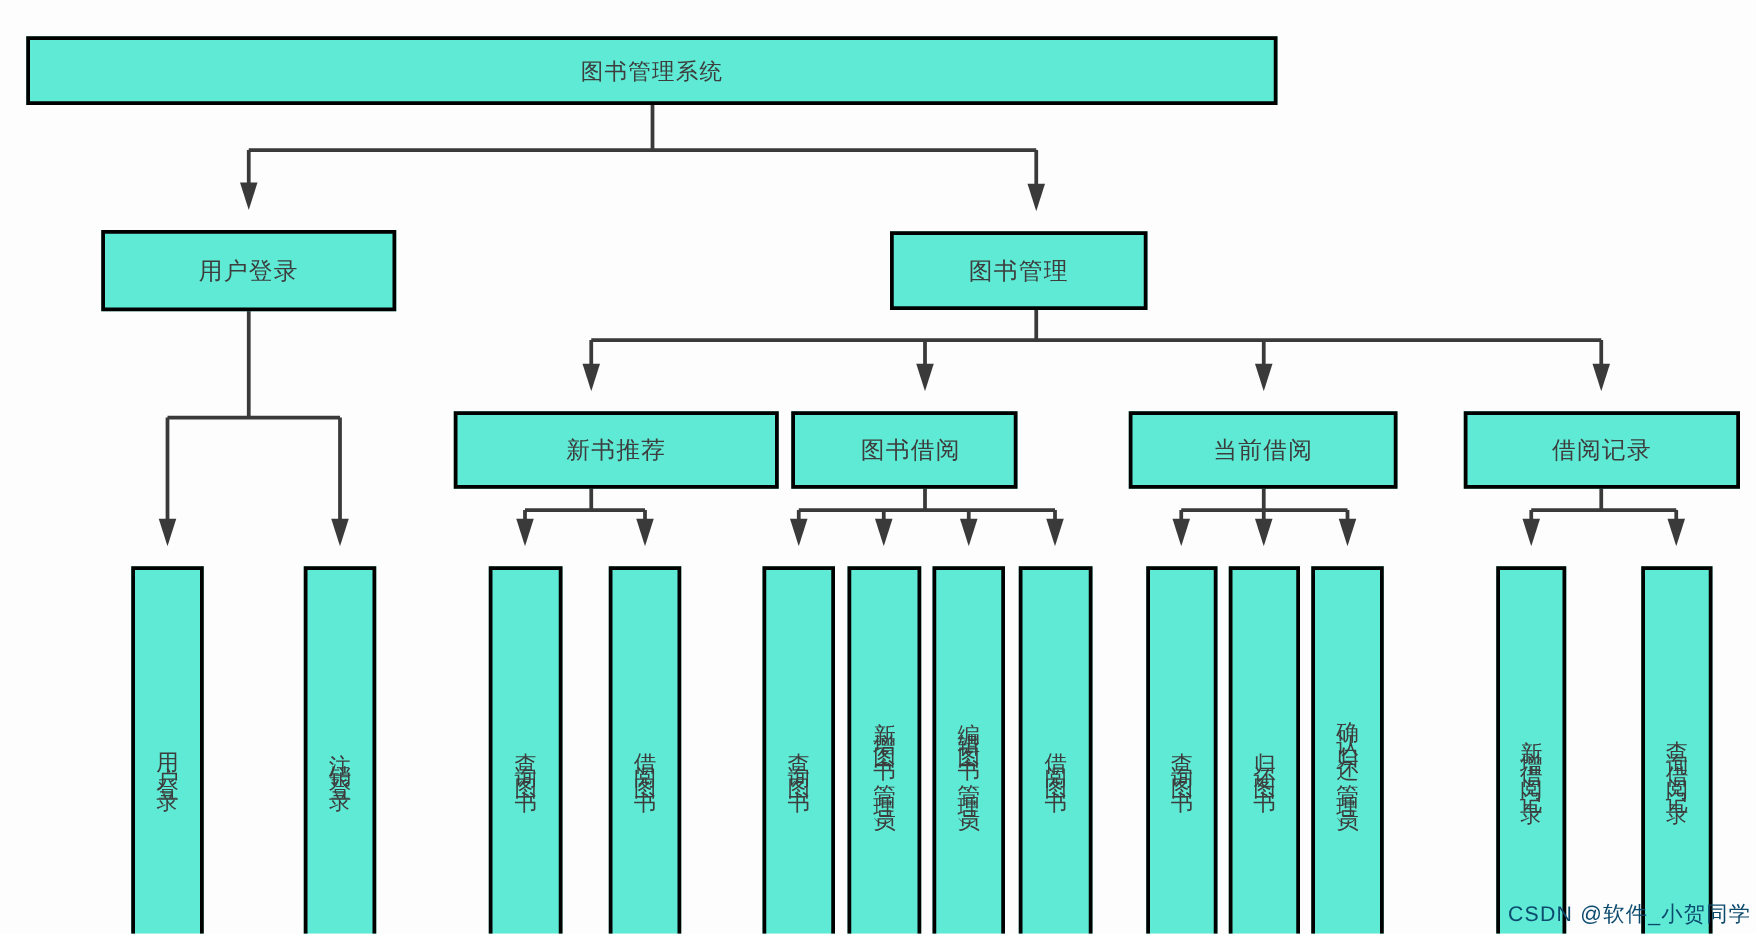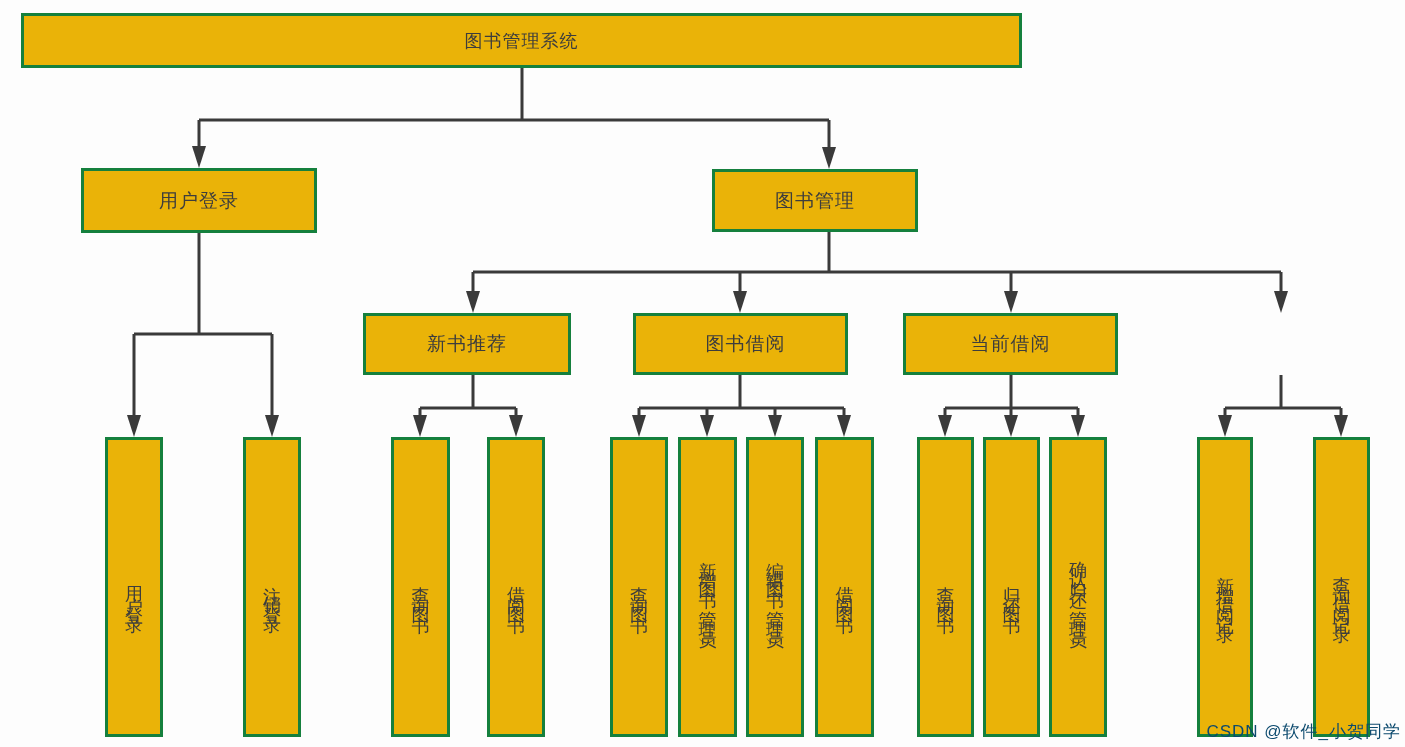--- a/index.html
+++ b/index.html
@@ -7,45 +7,46 @@
     position:relative;
     width:1405px;height:747px;
     background:#fdfdfd;
     font-family:"Liberation Sans","DejaVu Sans",sans-serif;
     overflow:hidden;
   }
   #wires{position:absolute;left:0;top:0;width:1405px;height:747px;}
   .node{
     position:absolute;
     box-sizing:border-box;
-    border:3px solid #15803d;
-    background:#eab308;
+    border:3px solid #000000;
+    background:#5eead4;
     display:flex;align-items:center;justify-content:center;
     color:#3d3d3d;
     font-size:19px;
     letter-spacing:1px;
+    margin-top:16px;
   }
   .leaf{
     top:437px;height:300px;
   }
   .leaf .vtext{
     writing-mode:vertical-rl;
     text-orientation:mixed;
     font-size:18px;
     letter-spacing:10px;
     line-height:1;
     color:#3d3d3d;
     margin-bottom:-10px;
   }
   
   .n-root {left:21px;  top:13px;  width:1001px;height:55px;font-size:18px;}
   .n-b0   {left:81px;  top:168px; width:236px; height:65px;}
   .n-b1   {left:712px; top:169px; width:206px; height:63px;}
-  .n-m0   {left:363px; top:313px; width:208px; height:62px;}
-  .n-m1   {left:633px; top:313px; width:215px; height:62px;padding-left:10px;}
+  .n-m0   {left:363px; top:313px; width:260px; height:62px;}
+  .n-m1   {left:633px; top:313px; width:181px; height:62px;padding-left:10px;}
   .n-m2   {left:903px; top:313px; width:215px; height:62px;}
   .n-m3   {left:1171px;top:313px; width:221px; height:62px;}
   
   .l-a0{left:105px;width:58px;}
   .l-a1{left:243px;width:58px;}
   .l-b0{left:391px;width:59px;}
   .l-b1{left:487px;width:58px;}
   .l-c0{left:610px;width:58px;}
   .l-c1{left:678px;width:59px;}
   .l-c2{left:746px;width:58px;}
@@ -128,20 +129,23 @@
 
   <div class="node n-m0">
     <span>新书推荐</span>
   </div>
   <div class="node n-m1">
     <span>图书借阅</span>
   </div>
   <div class="node n-m2">
     <span>当前借阅</span>
   </div>
+  <div class="node n-m3">
+    <span>借阅记录</span>
+  </div>
 
   <div class="node leaf l-a0">
     <span class="vtext">用户登录</span>
   </div>
   <div class="node leaf l-a1">
     <span class="vtext">注销登录</span>
   </div>
 
   <div class="node leaf l-b0">
     <span class="vtext">查询图书</span>

